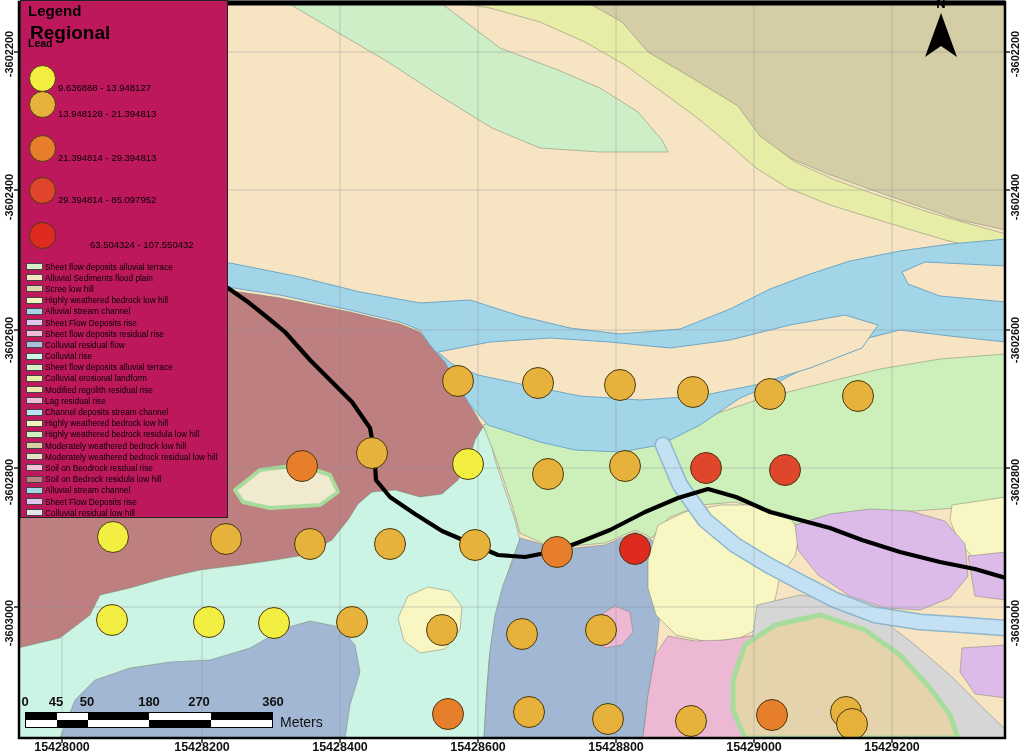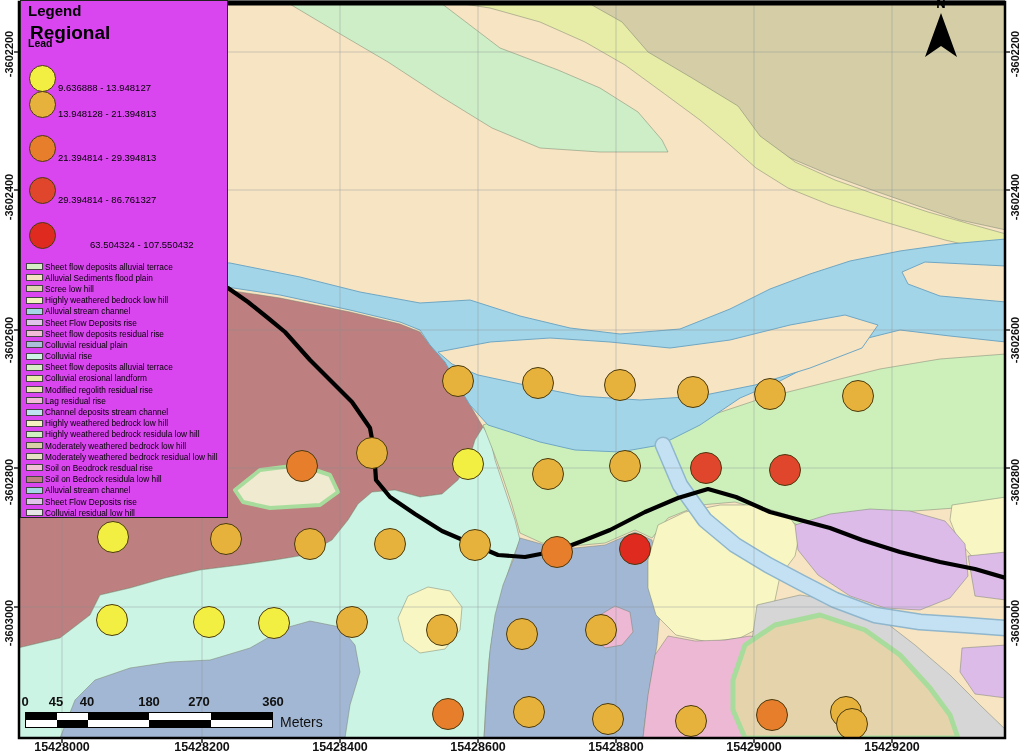--- a/index.html
+++ b/index.html
@@ -7,21 +7,21 @@
          font-family:"Liberation Sans",sans-serif;}
   #mapsvg{position:absolute;left:0;top:0;}
   .axis-label{position:absolute;transform:translate(-50%,-50%) rotate(-90deg);
               font-size:11px;font-weight:bold;color:#111;white-space:nowrap;}
   .axis-label-bottom{position:absolute;transform:translate(-50%,0);
               font-size:12.5px;font-weight:bold;color:#111;white-space:nowrap;}
   #map-title{position:absolute;left:340px;top:22px;width:360px;text-align:center;
              font-size:22px;font-weight:bold;color:#1a1a1a;letter-spacing:.5px;}
   
   #legend{position:absolute;left:20px;top:0;width:208px;height:518px;
-          background:#d946ef;border:1px solid #222;box-sizing:border-box;z-index:5;}
+          background:#be185d;border:1px solid #222;box-sizing:border-box;z-index:5;}
   #legend-title{position:absolute;left:7px;top:1px;font-size:15px;font-weight:bold;color:#000;}
   #legend-group{position:absolute;left:9px;top:21px;font-size:19px;font-weight:bold;color:#000;}
   #legend-layer{position:absolute;left:7px;top:36px;font-size:10.5px;font-weight:bold;color:#000;}
   .lclass{position:absolute;left:8px;display:flex;align-items:center;}
   .lclass .dot{width:27px;height:27px;border-radius:50%;border:1px solid #4a3a10;box-sizing:border-box;}
   .lclass .lbl{font-size:9.5px;color:#000;margin-left:2px;transform:translateY(9px);}
   #legend-units{position:absolute;left:5px;top:260px;right:2px;}
   .lunit{display:flex;align-items:center;height:11.2px;}
   .lunit .sw{width:17px;height:7px;border:0.8px solid #444;box-sizing:border-box;flex:0 0 17px;}
   .lunit .lbl{font-size:8.3px;color:#000;margin-left:2px;white-space:nowrap;}
@@ -163,21 +163,21 @@
         <div class="lclass" style="top: 90px;">
           <span class="dot" style="background: rgb(230, 178, 60);"></span>
           <span class="lbl">13.948128 - 21.394813</span>
         </div>
         <div class="lclass" style="top: 134px;">
           <span class="dot" style="background: rgb(230, 126, 44);"></span>
           <span class="lbl">21.394814 - 29.394813</span>
         </div>
         <div class="lclass" style="top: 176px;">
           <span class="dot" style="background: rgb(224, 70, 43);"></span>
-          <span class="lbl">29.394814 - 86.761327</span>
+          <span class="lbl">29.394814 - 85.097952</span>
         </div>
         <div class="lclass" style="top: 221px; gap: 32px;">
           <span class="dot" style="background: rgb(223, 42, 32);"></span>
           <span class="lbl">63.504324 - 107.550432</span>
         </div>
       </div>
     <div id="legend-units">
         <div class="lunit">
           <span class="sw" style="background: rgb(214, 239, 198);"></span>
           <span class="lbl">Sheet flow deposits alluvial terrace</span>
@@ -201,21 +201,21 @@
         <div class="lunit">
           <span class="sw" style="background: rgb(224, 196, 236);"></span>
           <span class="lbl">Sheet Flow Deposits rise</span>
         </div>
         <div class="lunit">
           <span class="sw" style="background: rgb(242, 188, 216);"></span>
           <span class="lbl">Sheet flow deposits residual rise</span>
         </div>
         <div class="lunit">
           <span class="sw" style="background: rgb(170, 192, 218);"></span>
-          <span class="lbl">Colluvial residual plain</span>
+          <span class="lbl">Colluvial residual flow</span>
         </div>
         <div class="lunit">
           <span class="sw" style="background: rgb(205, 244, 230);"></span>
           <span class="lbl">Colluvial rise</span>
         </div>
         <div class="lunit">
           <span class="sw" style="background: rgb(214, 239, 198);"></span>
           <span class="lbl">Sheet flow deposits alluvial terrace</span>
         </div>
         <div class="lunit">
@@ -309,20 +309,20 @@
         <div class="row">
           <span class="cell" style="width: 31px; background: rgb(255, 255, 255);"></span>
           <span class="cell" style="width: 31px; background: rgb(0, 0, 0);"></span>
           <span class="cell" style="width: 62px; background: rgb(255, 255, 255);"></span>
           <span class="cell" style="width: 62px; background: rgb(0, 0, 0);"></span>
           <span class="cell" style="width: 62px; background: rgb(255, 255, 255);"></span>
         </div>
       </div>
   <span class="sb-num" style="left: 0px;">0</span>
       <span class="sb-num" style="left: 31px;">45</span>
-      <span class="sb-num" style="left: 62px;">40</span>
+      <span class="sb-num" style="left: 62px;">50</span>
       <span class="sb-num" style="left: 124px;">180</span>
       <span class="sb-num" style="left: 174px;">270</span>
       <span class="sb-num" style="left: 248px;">360</span>
     </div>
   <div id="scalebar-unit">Meters</div>
 
 </div>
 
 </body></html>

